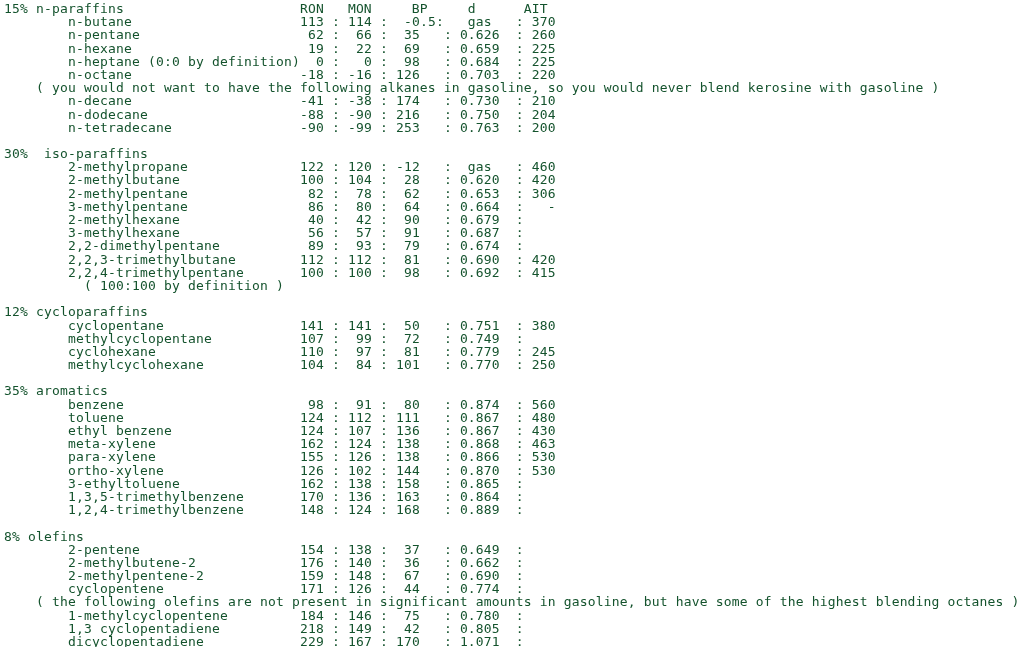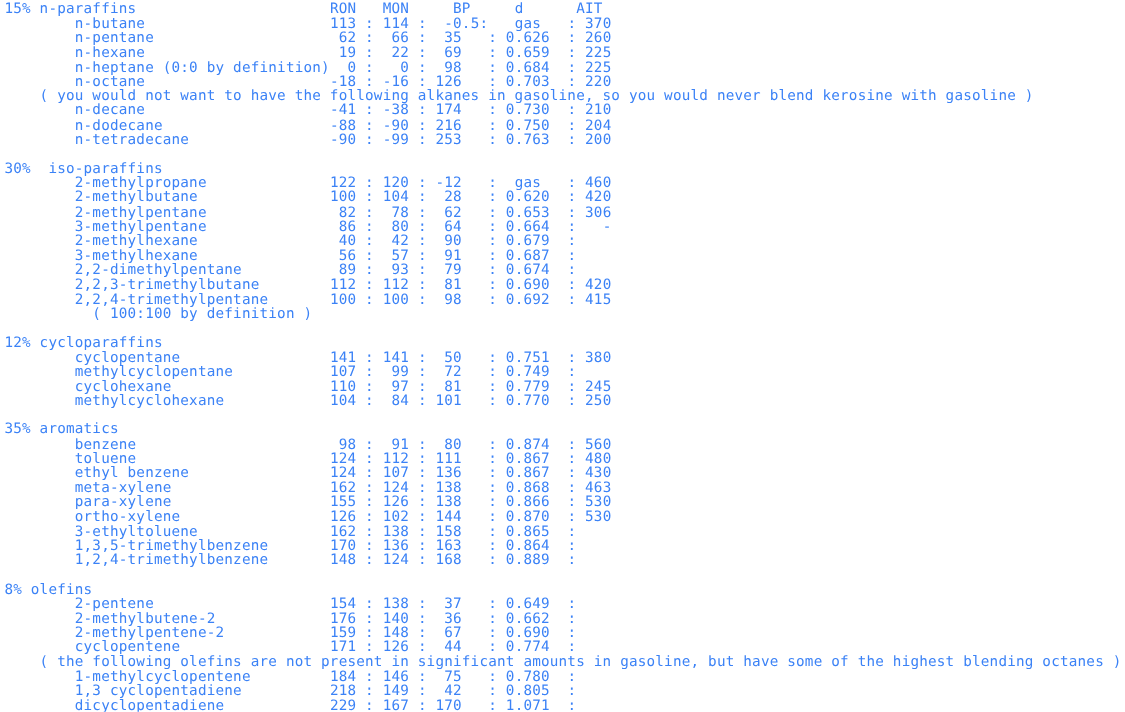--- a/index.html
+++ b/index.html
@@ -11,21 +11,21 @@
     width: 1023px;
     height: 647px;
     box-sizing: border-box;
     padding: 2px 0 0 4px;
     overflow: hidden;
     font-family: "DejaVu Sans Mono", "Liberation Mono", monospace;
     font-size: 13px;
     letter-spacing: 0.17px;
     line-height: 13.2px;
     white-space: pre;
-    color: #3b82f6;
+    color: #14532d;
   }
   .line {
     height: 13.2px;
   }
 </style>
 </head>
 <body>
 
 <div class="doc"><div class="line"><span>15% n-paraffins                      </span><span>RON</span><span>   MON</span><span>     BP</span><span>     d</span><span>      AIT</span></div><div class="line"><span>        n-butane                     </span><span>113</span><span> : </span><span>114</span><span> : </span><span> -0.5</span><span>:  </span><span> gas </span><span>  : </span><span>370</span></div><div class="line"><span>        n-pentane                    </span><span> 62</span><span> : </span><span> 66</span><span> : </span><span> 35</span><span>   : </span><span>0.626</span><span>  : </span><span>260</span></div><div class="line"><span>        n-hexane                     </span><span> 19</span><span> : </span><span> 22</span><span> : </span><span> 69</span><span>   : </span><span>0.659</span><span>  : </span><span>225</span></div><div class="line"><span>        n-heptane (0:0 by definition)</span><span>  0</span><span> : </span><span>  0</span><span> : </span><span> 98</span><span>   : </span><span>0.684</span><span>  : </span><span>225</span></div><div class="line"><span>        n-octane                     </span><span>-18</span><span> : </span><span>-16</span><span> : </span><span>126</span><span>   : </span><span>0.703</span><span>  : </span><span>220</span></div><div class="line"><span>    ( you would not want to have the following alkanes in gasoline, so you would never blend kerosine with gasoline )</span></div><div class="line"><span>        n-decane                     </span><span>-41</span><span> : </span><span>-38</span><span> : </span><span>174</span><span>   : </span><span>0.730</span><span>  : </span><span>210</span></div><div class="line"><span>        n-dodecane                   </span><span>-88</span><span> : </span><span>-90</span><span> : </span><span>216</span><span>   : </span><span>0.750</span><span>  : </span><span>204</span></div><div class="line"><span>        n-tetradecane                </span><span>-90</span><span> : </span><span>-99</span><span> : </span><span>253</span><span>   : </span><span>0.763</span><span>  : </span><span>200</span></div><div class="line"><span> </span></div><div class="line"><span>30%  iso-paraffins</span></div><div class="line"><span>        2-methylpropane              </span><span>122</span><span> : </span><span>120</span><span> : </span><span>-12</span><span>   : </span><span> gas </span><span>  : </span><span>460</span></div><div class="line"><span>        2-methylbutane               </span><span>100</span><span> : </span><span>104</span><span> : </span><span> 28</span><span>   : </span><span>0.620</span><span>  : </span><span>420</span></div><div class="line"><span>        2-methylpentane              </span><span> 82</span><span> : </span><span> 78</span><span> : </span><span> 62</span><span>   : </span><span>0.653</span><span>  : </span><span>306</span></div><div class="line"><span>        3-methylpentane              </span><span> 86</span><span> : </span><span> 80</span><span> : </span><span> 64</span><span>   : </span><span>0.664</span><span>  : </span><span>  -</span></div><div class="line"><span>        2-methylhexane               </span><span> 40</span><span> : </span><span> 42</span><span> : </span><span> 90</span><span>   : </span><span>0.679</span><span>  :</span></div><div class="line"><span>        3-methylhexane               </span><span> 56</span><span> : </span><span> 57</span><span> : </span><span> 91</span><span>   : </span><span>0.687</span><span>  :</span></div><div class="line"><span>        2,2-dimethylpentane          </span><span> 89</span><span> : </span><span> 93</span><span> : </span><span> 79</span><span>   : </span><span>0.674</span><span>  :</span></div><div class="line"><span>        2,2,3-trimethylbutane        </span><span>112</span><span> : </span><span>112</span><span> : </span><span> 81</span><span>   : </span><span>0.690</span><span>  : </span><span>420</span></div><div class="line"><span>        2,2,4-trimethylpentane       </span><span>100</span><span> : </span><span>100</span><span> : </span><span> 98</span><span>   : </span><span>0.692</span><span>  : </span><span>415</span></div><div class="line"><span>          ( 100:100 by definition )</span></div><div class="line"><span> </span></div><div class="line"><span>12% cycloparaffins</span></div><div class="line"><span>        cyclopentane                 </span><span>141</span><span> : </span><span>141</span><span> : </span><span> 50</span><span>   : </span><span>0.751</span><span>  : </span><span>380</span></div><div class="line"><span>        methylcyclopentane           </span><span>107</span><span> : </span><span> 99</span><span> : </span><span> 72</span><span>   : </span><span>0.749</span><span>  :</span></div><div class="line"><span>        cyclohexane                  </span><span>110</span><span> : </span><span> 97</span><span> : </span><span> 81</span><span>   : </span><span>0.779</span><span>  : </span><span>245</span></div><div class="line"><span>        methylcyclohexane            </span><span>104</span><span> : </span><span> 84</span><span> : </span><span>101</span><span>   : </span><span>0.770</span><span>  : </span><span>250</span></div><div class="line"><span> </span></div><div class="line"><span>35% aromatics</span></div><div class="line"><span>        benzene                      </span><span> 98</span><span> : </span><span> 91</span><span> : </span><span> 80</span><span>   : </span><span>0.874</span><span>  : </span><span>560</span></div><div class="line"><span>        toluene                      </span><span>124</span><span> : </span><span>112</span><span> : </span><span>111</span><span>   : </span><span>0.867</span><span>  : </span><span>480</span></div><div class="line"><span>        ethyl benzene                </span><span>124</span><span> : </span><span>107</span><span> : </span><span>136</span><span>   : </span><span>0.867</span><span>  : </span><span>430</span></div><div class="line"><span>        meta-xylene                  </span><span>162</span><span> : </span><span>124</span><span> : </span><span>138</span><span>   : </span><span>0.868</span><span>  : </span><span>463</span></div><div class="line"><span>        para-xylene                  </span><span>155</span><span> : </span><span>126</span><span> : </span><span>138</span><span>   : </span><span>0.866</span><span>  : </span><span>530</span></div><div class="line"><span>        ortho-xylene                 </span><span>126</span><span> : </span><span>102</span><span> : </span><span>144</span><span>   : </span><span>0.870</span><span>  : </span><span>530</span></div><div class="line"><span>        3-ethyltoluene               </span><span>162</span><span> : </span><span>138</span><span> : </span><span>158</span><span>   : </span><span>0.865</span><span>  :</span></div><div class="line"><span>        1,3,5-trimethylbenzene       </span><span>170</span><span> : </span><span>136</span><span> : </span><span>163</span><span>   : </span><span>0.864</span><span>  :</span></div><div class="line"><span>        1,2,4-trimethylbenzene       </span><span>148</span><span> : </span><span>124</span><span> : </span><span>168</span><span>   : </span><span>0.889</span><span>  :</span></div><div class="line"><span> </span></div><div class="line"><span>8% olefins</span></div><div class="line"><span>        2-pentene                    </span><span>154</span><span> : </span><span>138</span><span> : </span><span> 37</span><span>   : </span><span>0.649</span><span>  :</span></div><div class="line"><span>        2-methylbutene-2             </span><span>176</span><span> : </span><span>140</span><span> : </span><span> 36</span><span>   : </span><span>0.662</span><span>  :</span></div><div class="line"><span>        2-methylpentene-2            </span><span>159</span><span> : </span><span>148</span><span> : </span><span> 67</span><span>   : </span><span>0.690</span><span>  :</span></div><div class="line"><span>        cyclopentene                 </span><span>171</span><span> : </span><span>126</span><span> : </span><span> 44</span><span>   : </span><span>0.774</span><span>  :</span></div><div class="line"><span>    ( the following olefins are not present in significant amounts in gasoline, but have some of the highest blending octanes )</span></div><div class="line"><span>        1-methylcyclopentene         </span><span>184</span><span> : </span><span>146</span><span> : </span><span> 75</span><span>   : </span><span>0.780</span><span>  :</span></div><div class="line"><span>        1,3 cyclopentadiene          </span><span>218</span><span> : </span><span>149</span><span> : </span><span> 42</span><span>   : </span><span>0.805</span><span>  :</span></div><div class="line"><span>        dicyclopentadiene            </span><span>229</span><span> : </span><span>167</span><span> : </span><span>170</span><span>   : </span><span>1.071</span><span>  :</span></div></div>
 

